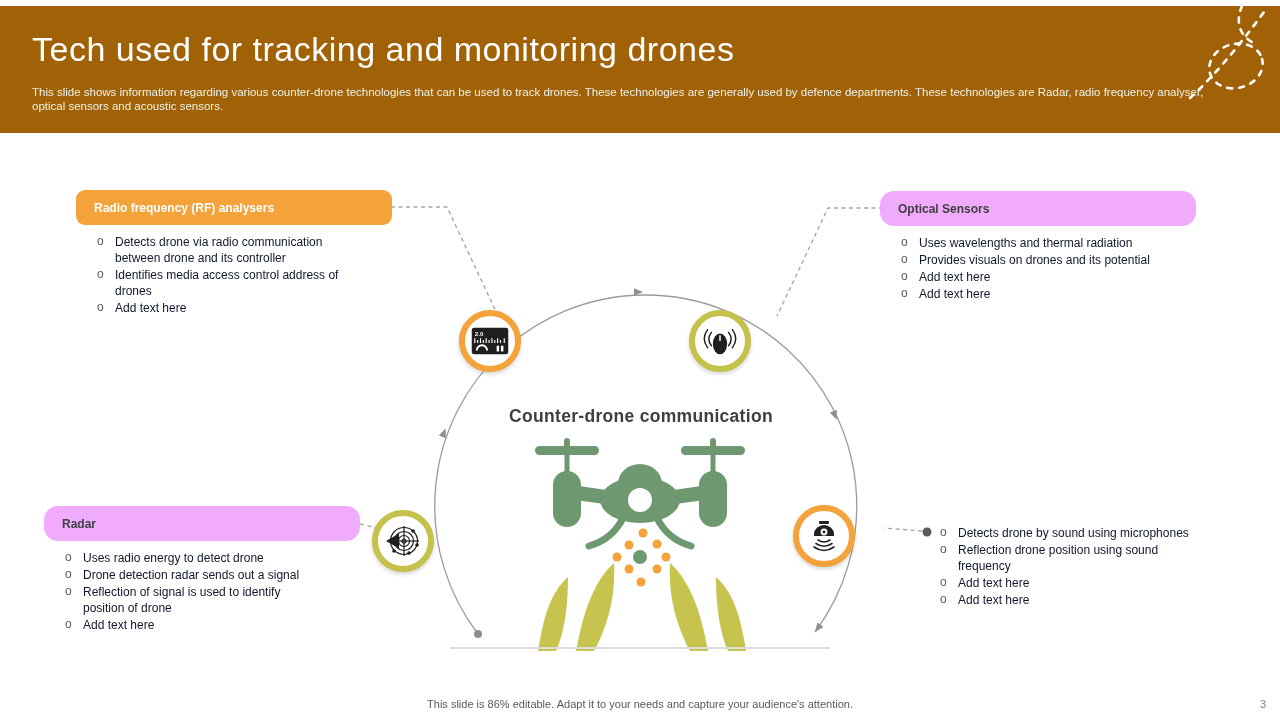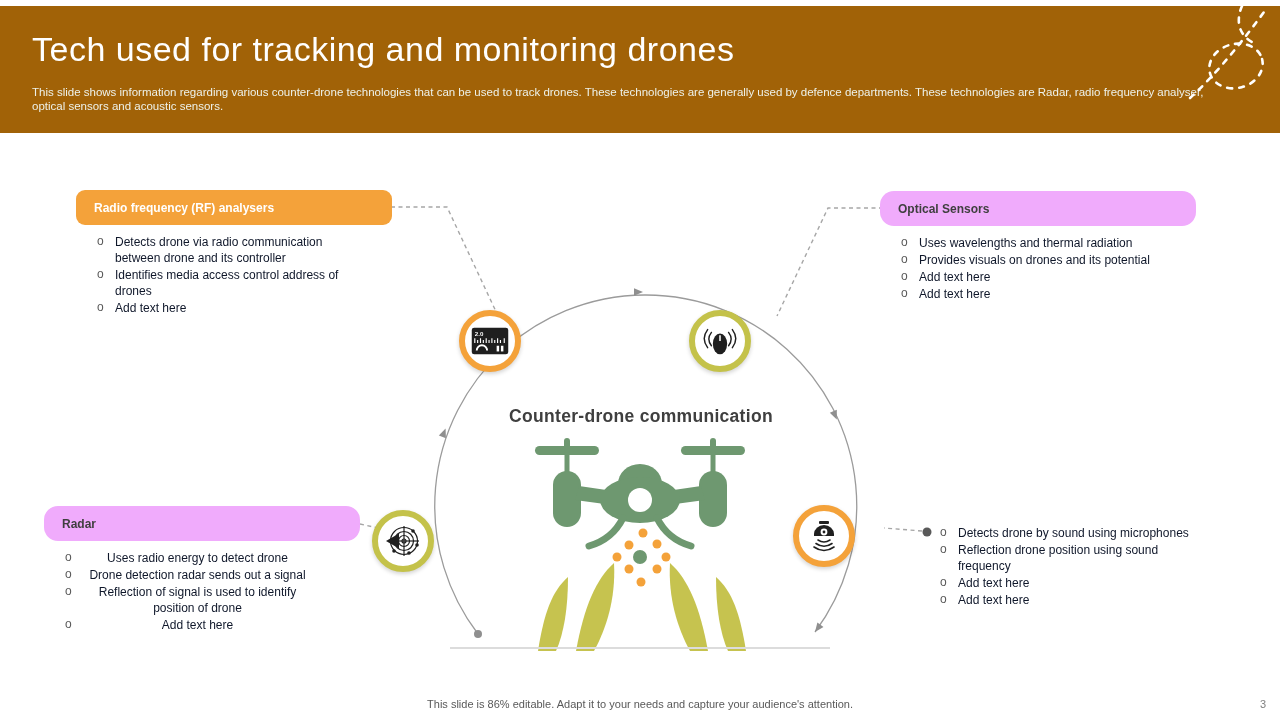--- a/index.html
+++ b/index.html
@@ -25,21 +25,21 @@
     padding:0 18px;box-sizing:border-box;font-size:12px;font-weight:bold;
   }
   .panel.orange .bar{background:#F4A23A;color:#ffffff;}
   .panel.olive  .bar{background:#f0abfc;color:#3F3F3F;border-radius:14px;}
   .panel ul{list-style:none;margin:9px 0 0 0;padding:0 0 0 20px;
     color:#0f172a;font-size:12px;line-height:16px;}
   .panel li{position:relative;padding-left:19px;margin:0 0 1px 0;}
   .panel li::before{content:"o";position:absolute;left:1px;top:-1px;color:#595959;}
   #panel-rf{left:76px;top:190px;}       #panel-rf ul{width:252px;}
   #panel-optical{left:880px;top:191px;} #panel-optical ul{width:266px;}
-  #panel-radar{left:44px;top:506px;text-align:center;}    #panel-radar ul{width:248px;}
+  #panel-radar{left:44px;top:506px;}    #panel-radar ul{width:248px;}
   #panel-acoustic{left:919px;top:516px;}#panel-acoustic ul{width:250px;}
   
   .overlay{position:absolute;left:0;top:0;}
   .badge{
     position:absolute;width:50px;height:50px;border-radius:50%;background:#ffffff;
     display:flex;align-items:center;justify-content:center;
     box-shadow:0 2px 4px rgba(0,0,0,.18);
   }
   .badge.orange{border:6px solid #F4A23A;}
   .badge.olive{border:6px solid #C4C24A;}

